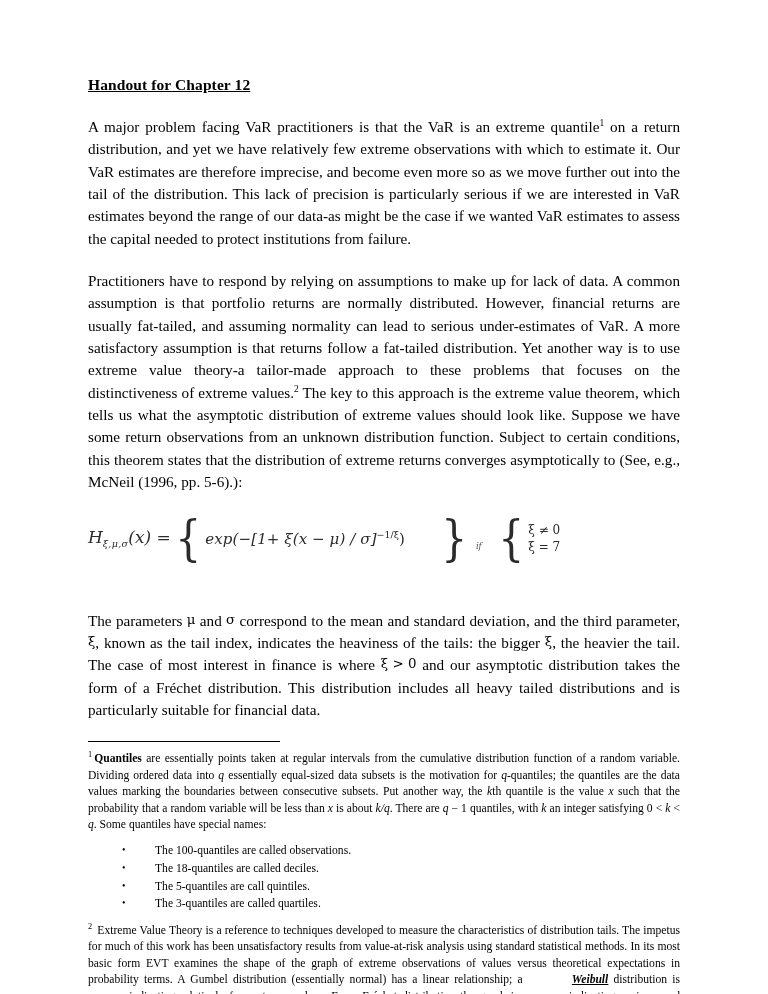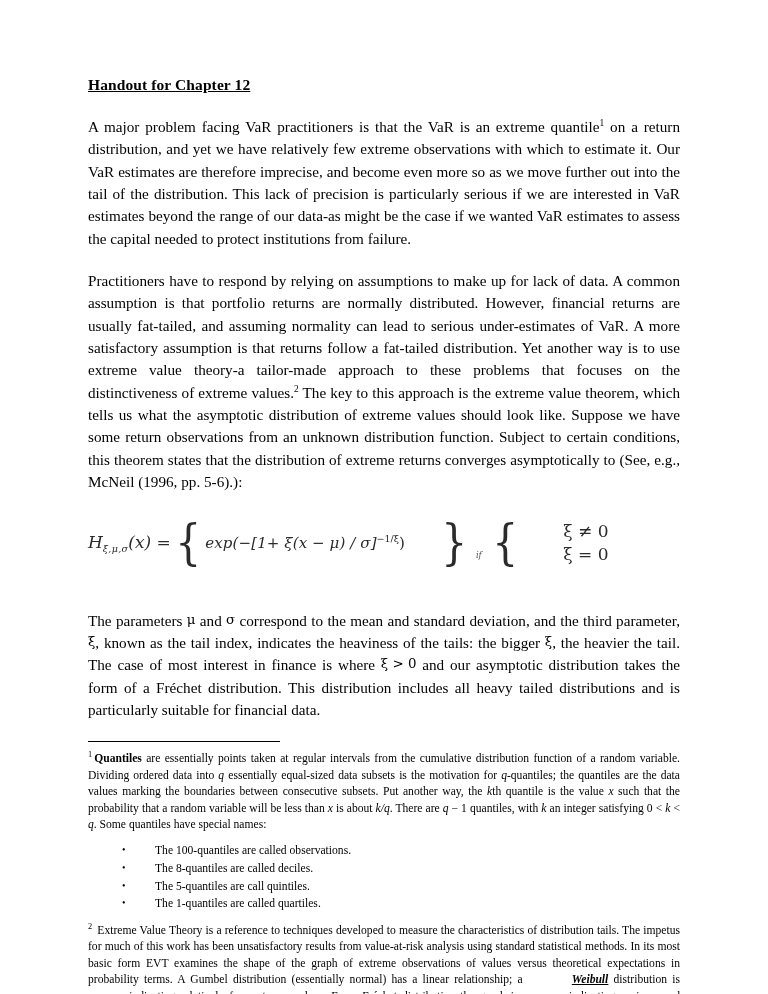--- a/index.html
+++ b/index.html
@@ -117,29 +117,28 @@
   .cond-wrap {
     display: flex;
     align-items: center;
     margin-left: 4px;
   }
   .if-label {
     font-size: 8.5px;
     font-style: italic;
     align-self: flex-end;
     padding-bottom: 6px;
-    margin-right: 6px;
+    margin-right: 12px;
     color: #555;
   }
   .conds { display: flex; flex-direction: column; }
   .cond-line {
     white-space: nowrap;
-    font-size: 17px;
+    font-size: 12px;
     padding: 1.5px 0;
-    margin-left: 41px;
   }
   .cases-width { min-width: 232px; }
 
   
   .footnote-sep {
     width: 192px;
     height: 0;
     border-top: 1px solid #000;
     margin: 14px 0 9px 0;
   }
@@ -205,35 +204,35 @@
           <span class="case-line"><span class="ital">exp(−[1+ ξ(x − μ) / σ]</span><span class="supr">−1/ξ</span><span>)</span></span>
         </span>
 
         <span class="brace">}</span>
 
         <span class="cond-wrap">
           <span class="if-label">if</span>
           <span class="brace">{</span>
           <span class="conds">
             <span class="cond-line">ξ ≠ 0</span>
-            <span class="cond-line">ξ = 0</span>
+            <span class="cond-line">ξ = 7</span>
           </span>
         </span>
       </div>
     </div>
 
     <p class="body-par"><span>The parameters </span><span class="sym-up">μ</span><span> and </span><span class="sym-up">σ</span><span> correspond to the mean and standard deviation, and the third parameter, </span><span class="sym-up">ξ</span><span>, known as the tail index, indicates the heaviness of the tails: the bigger </span><span class="sym-up">ξ</span><span>, the heavier the tail. The case of most interest in finance is where </span><span class="sym-up">ξ &gt; 0</span><span> and our asymptotic distribution takes the form of a Fréchet distribution. This distribution includes all heavy tailed distributions and is particularly suitable for financial data.</span></p>
 
     <div class="footnote-sep"></div>
 
     <p class="footnote"><sup class="marker">1</sup><span class="fn-bold">Quantiles</span><span> are essentially points taken at regular intervals from the cumulative distribution function of a random variable. Dividing ordered data into </span><span class="fn-ital">q</span><span> essentially equal-sized data subsets is the motivation for </span><span class="fn-ital">q</span><span>-quantiles; the quantiles are the data values marking the boundaries between consecutive subsets. Put another way, the </span><span class="fn-ital">k</span><span>th quantile is the value </span><span class="fn-ital">x</span><span> such that the probability that a random variable will be less than </span><span class="fn-ital">x</span><span> is about </span><span class="fn-ital">k/q</span><span>. There are </span><span class="fn-ital">q</span><span> − 1 quantiles, with </span><span class="fn-ital">k</span><span> an integer satisfying 0 &lt; </span><span class="fn-ital">k</span><span> &lt; </span><span class="fn-ital">q</span><span>.  Some quantiles have special names:</span></p>
 
     <ul class="bullet-list">
       <li><span class="dot">•</span><span>The 100-quantiles are called observations.</span></li>
-      <li><span class="dot">•</span><span>The 8-quantiles are called deciles.</span></li>
+      <li><span class="dot">•</span><span>The 18-quantiles are called deciles.</span></li>
       <li><span class="dot">•</span><span>The 5-quantiles are call quintiles.</span></li>
-      <li><span class="dot">•</span><span>The 1-quantiles are called quartiles.</span></li>
+      <li><span class="dot">•</span><span>The 3-quantiles are called quartiles.</span></li>
     </ul>
 
     <p class="footnote"><sup class="marker">2</sup><span> Extreme Value Theory is a reference to techniques developed to measure the characteristics of distribution tails. The impetus for much of this work has been unsatisfactory results from value-at-risk analysis using standard statistical methods. In its most basic form EVT examines the shape of the graph of extreme observations of values versus theoretical expectations in probability terms. A Gumbel distribution (essentially normal) has a linear relationship; a </span><span class="fn-weibull">Weibull</span><span> distribution is convex, indicating relatively few extreme values. For a Fréchet distribution the graph is concave, indicating an increased number of extreme values. Fréchet's distribution appears to be most common in financial markets. Pickand's estimator is used to discriminate among distributions and Hill's estimator is used with the Fréchet distribution to estimate the characteristics of the tail.</span></p>
 
   </div>
 </div>
 
 </body></html>

